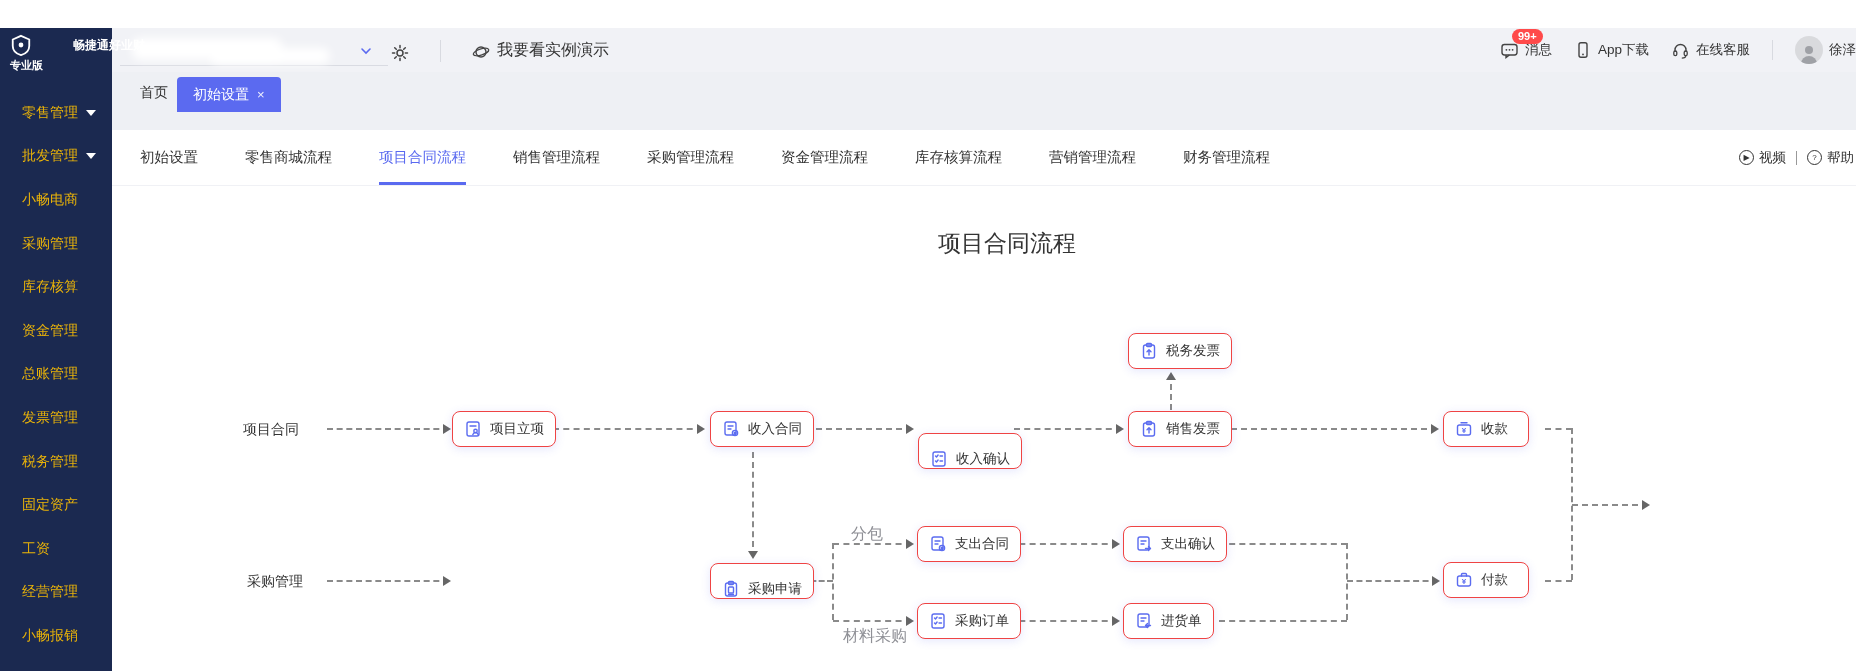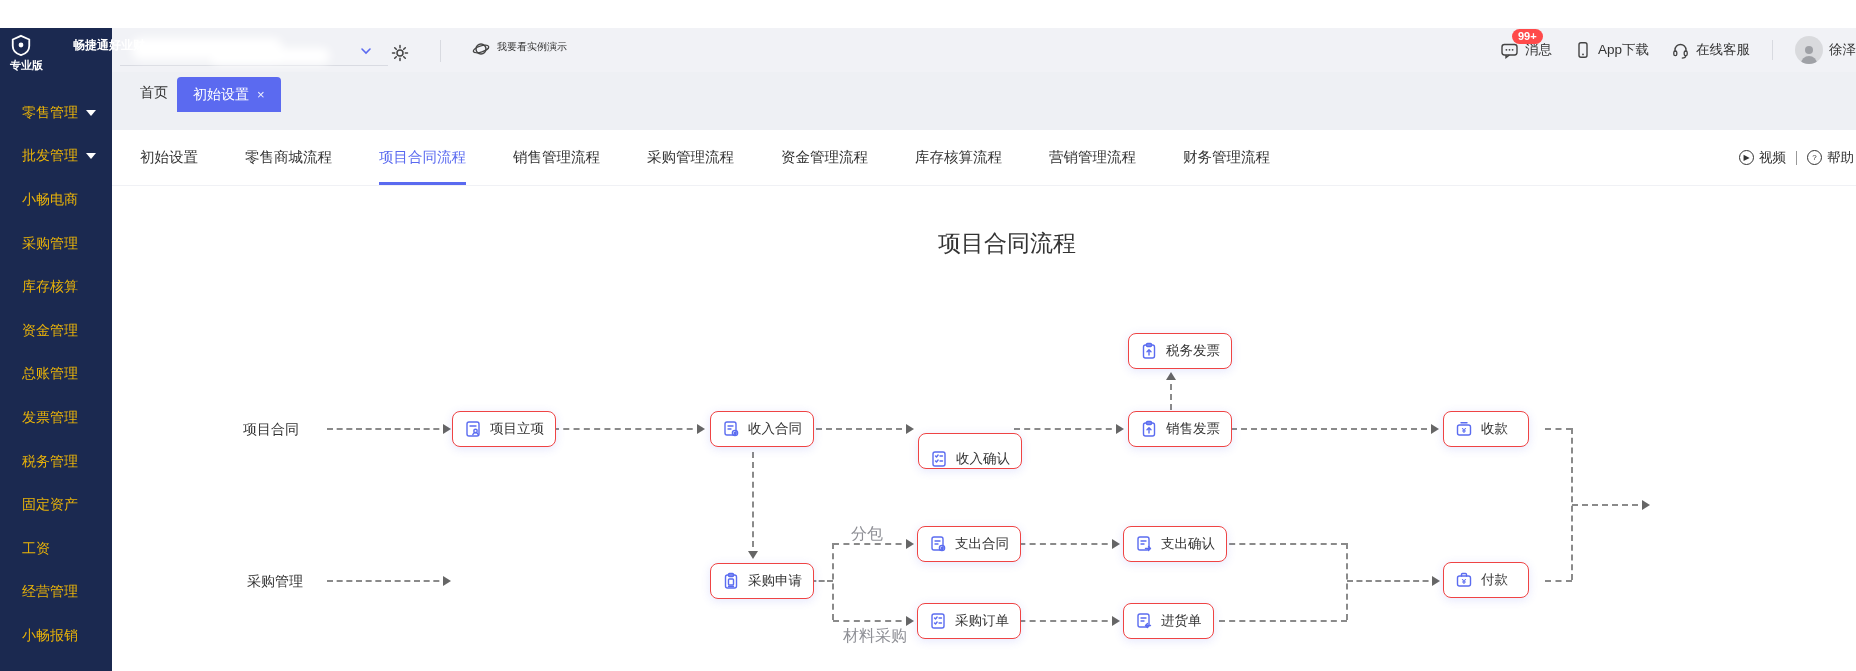--- a/index.html
+++ b/index.html
@@ -18,21 +18,21 @@
   .brand-name { font-size:12px; font-weight:bold; white-space:nowrap; letter-spacing:0;margin-left:36px; }
   .brand-edition { font-size:11px; padding:2px 0 0 10px; font-weight:bold; }
 
   .company-select { position:absolute; left:8px; top:8px; width:268px; height:30px; border-bottom:1px solid #d9dbe2; cursor:pointer; }
   .blur-blob { position:absolute; background:#ffffff; border-radius:8px; filter:blur(5px); }
   .blob1 { left:12px; top:2px; width:150px; height:22px; }
   .blob2 { left:90px; top:12px; width:120px; height:16px; }
   .chevron-down { position:absolute; left:240px; top:9px; width:12px; height:12px; }
   .gear-btn { position:absolute; left:278px; top:15px; width:20px; height:20px; cursor:pointer; }
   .hdr-divider { position:absolute; top:12px; width:1px; height:22px; background:#d8dae0; }
-  .demo-link { position:absolute; left:360px; top:12px; display:flex; align-items:flex-start; gap:7px; font-size:10px; color:#333; cursor:pointer; white-space:nowrap;font-family:Liberation Mono, monospace; }
+  .demo-link { position:absolute; left:360px; top:12px; display:flex; align-items:flex-end; gap:7px; font-size:16px; color:#333; cursor:pointer; white-space:nowrap;font-family:Liberation Mono, monospace; }
 
   .hdr-right { position:absolute; right:0; top:0; height:44px; display:flex; align-items:center; gap:22px; padding-right:0; }
   .hdr-item { display:flex; align-items:center; gap:6px; font-size:13.5px; color:#333; cursor:pointer; white-space:nowrap; position:relative; }
   .msg-badge { position:absolute; top:-12px; left:12px; background:#ff4a4a; color:#fff; font-size:11px; line-height:15px; padding:0 6px; border-radius:8px; font-weight:bold; }
   .v-sep { width:1px; height:20px; background:#d8dae0; }
   .avatar { width:28px; height:28px; border-radius:50%; background:#d9dadd; display:flex; align-items:flex-end; justify-content:center; overflow:hidden; }
   .user-name { font-size:13.5px; color:#333; }
 
   
   .tabbar { position:absolute; left:112px; top:72px; width:1744px; height:58px; background:#eef0f4; }
@@ -328,21 +328,21 @@
       <span class="nicon">
           <svg viewBox="0 0 18 18">
             <rect x="3.5" y="3" width="11" height="13" rx="2"></rect>
             <rect x="6.5" y="1.5" width="5" height="3" rx="1"></rect>
             <path d="M9 13 V8 M7 9.8 L9 7.8 L11 9.8"></path>
           </svg>
         </span>
       <span>税务发票</span>
     </div>
 
-    <div class="node" style="left:710px; top:563px;">
+    <div class="node" style="left:710px; top:563px;align-items:flex-end;">
       <span class="nicon">
           <svg viewBox="0 0 18 18">
             <rect x="3.5" y="3" width="11" height="13" rx="2"></rect>
             <rect x="6.5" y="1.5" width="5" height="3" rx="1"></rect>
             <rect x="6.5" y="7" width="5" height="6" rx="0.8"></rect>
             <line x1="6.5" y1="14.5" x2="11.5" y2="14.5"></line>
           </svg>
         </span>
       <span>采购申请</span>
     </div>

